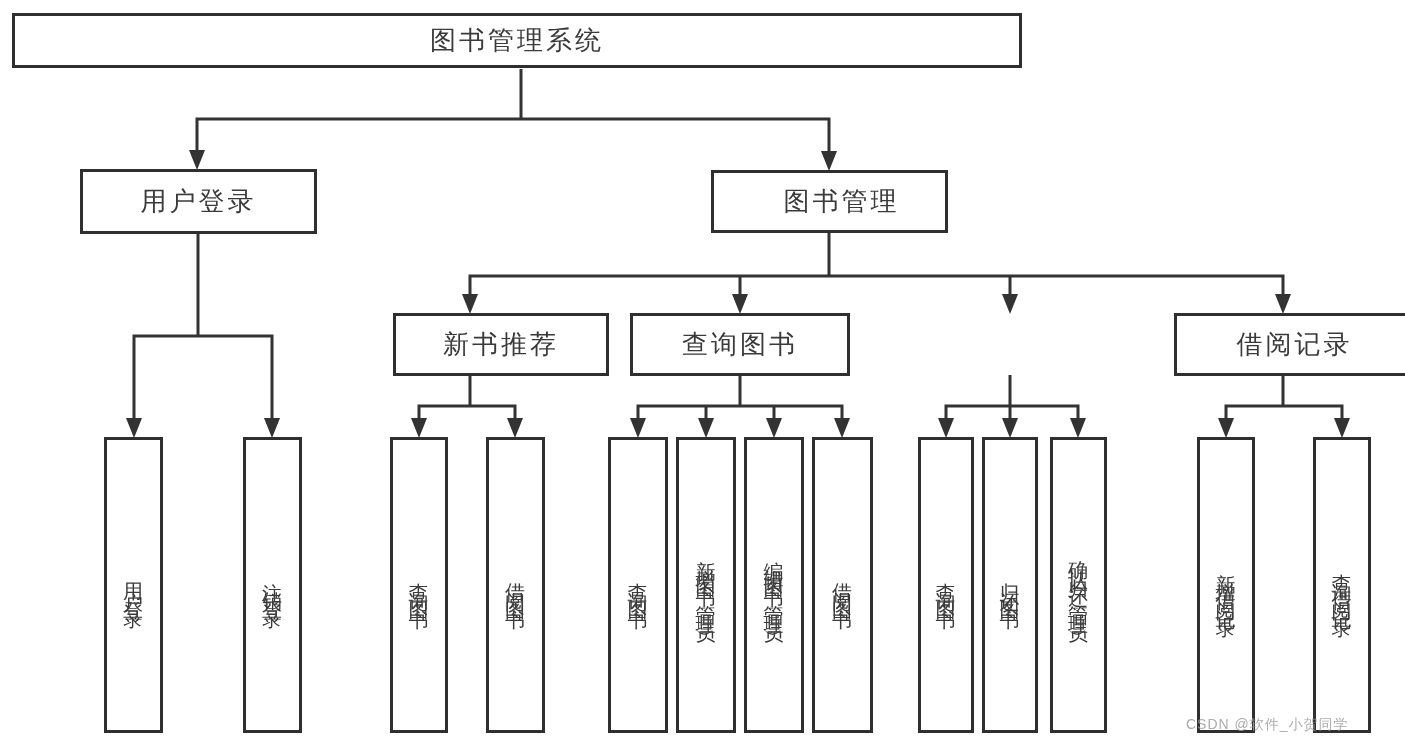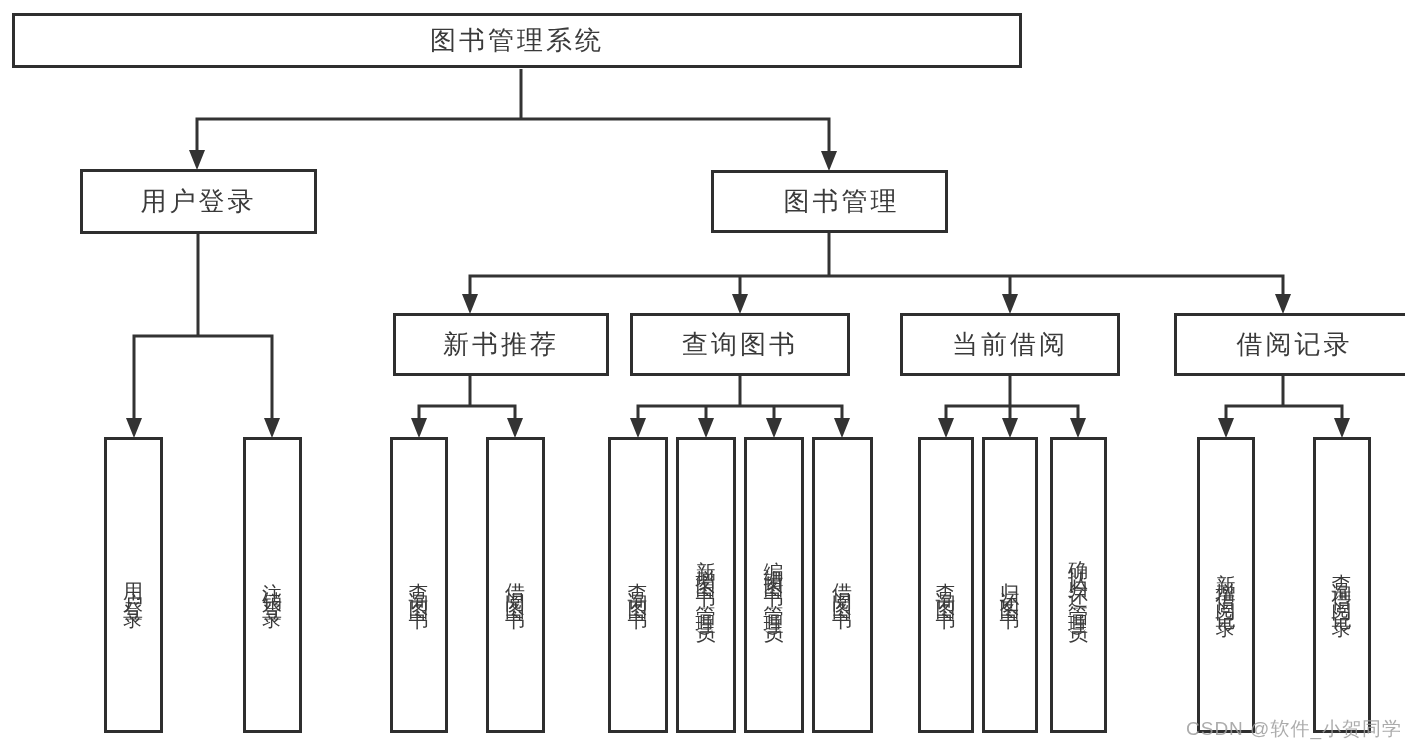--- a/index.html
+++ b/index.html
@@ -17,21 +17,21 @@
   .node.root { border-width:3px; }
   .leaf {
     position:absolute; z-index:2; box-sizing:border-box; top:437px; height:296px;
     border:3px solid #2f2f2f; background:#ffffff; color:#3a3a3a;
     writing-mode:vertical-rl; text-orientation:mixed;
     display:flex; align-items:center; justify-content:center;
     font-size:20px; letter-spacing:9px; line-height:1;
   }
   .watermark {
     position:absolute; z-index:3; left:1186px; top:716px;
-    font-size:19px; letter-spacing:1px; color:rgba(158,158,158,0.85);
+    font-size:14px; letter-spacing:1px; color:rgba(158,158,158,0.85);
     white-space:nowrap;
   }
 </style>
 </head>
 <body>
 
 <div class="canvas">
 
   <svg class="connectors" width="1405" height="747" viewBox="0 0 1405 747">
     <g stroke="#333333" stroke-width="3" fill="none">
@@ -88,23 +88,20 @@
   <div class="node" style="left:711px; top:170px; width:237px; height:63px;padding-left:24px;">
     <span>图书管理</span>
   </div>
 
   <div class="node" style="left:362px; top:313px; width:216px; height:63px;margin-left:31px;">
     <span>新书推荐</span>
   </div>
   <div class="node" style="left:630px; top:313px; width:220px; height:63px;">
     <span>查询图书</span>
   </div>
-  <div class="node" style="left:900px; top:313px; width:220px; height:63px;">
-    <span>当前借阅</span>
-  </div>
   <div class="node" style="left:1174px; top:313px; width:241px; height:63px;">
     <span>借阅记录</span>
   </div>
 
   <div class="leaf" style="left:104px; width:59px;">
     <span>用户登录</span>
   </div>
   <div class="leaf" style="left:243px; width:59px;">
     <span>注销登录</span>
   </div>

